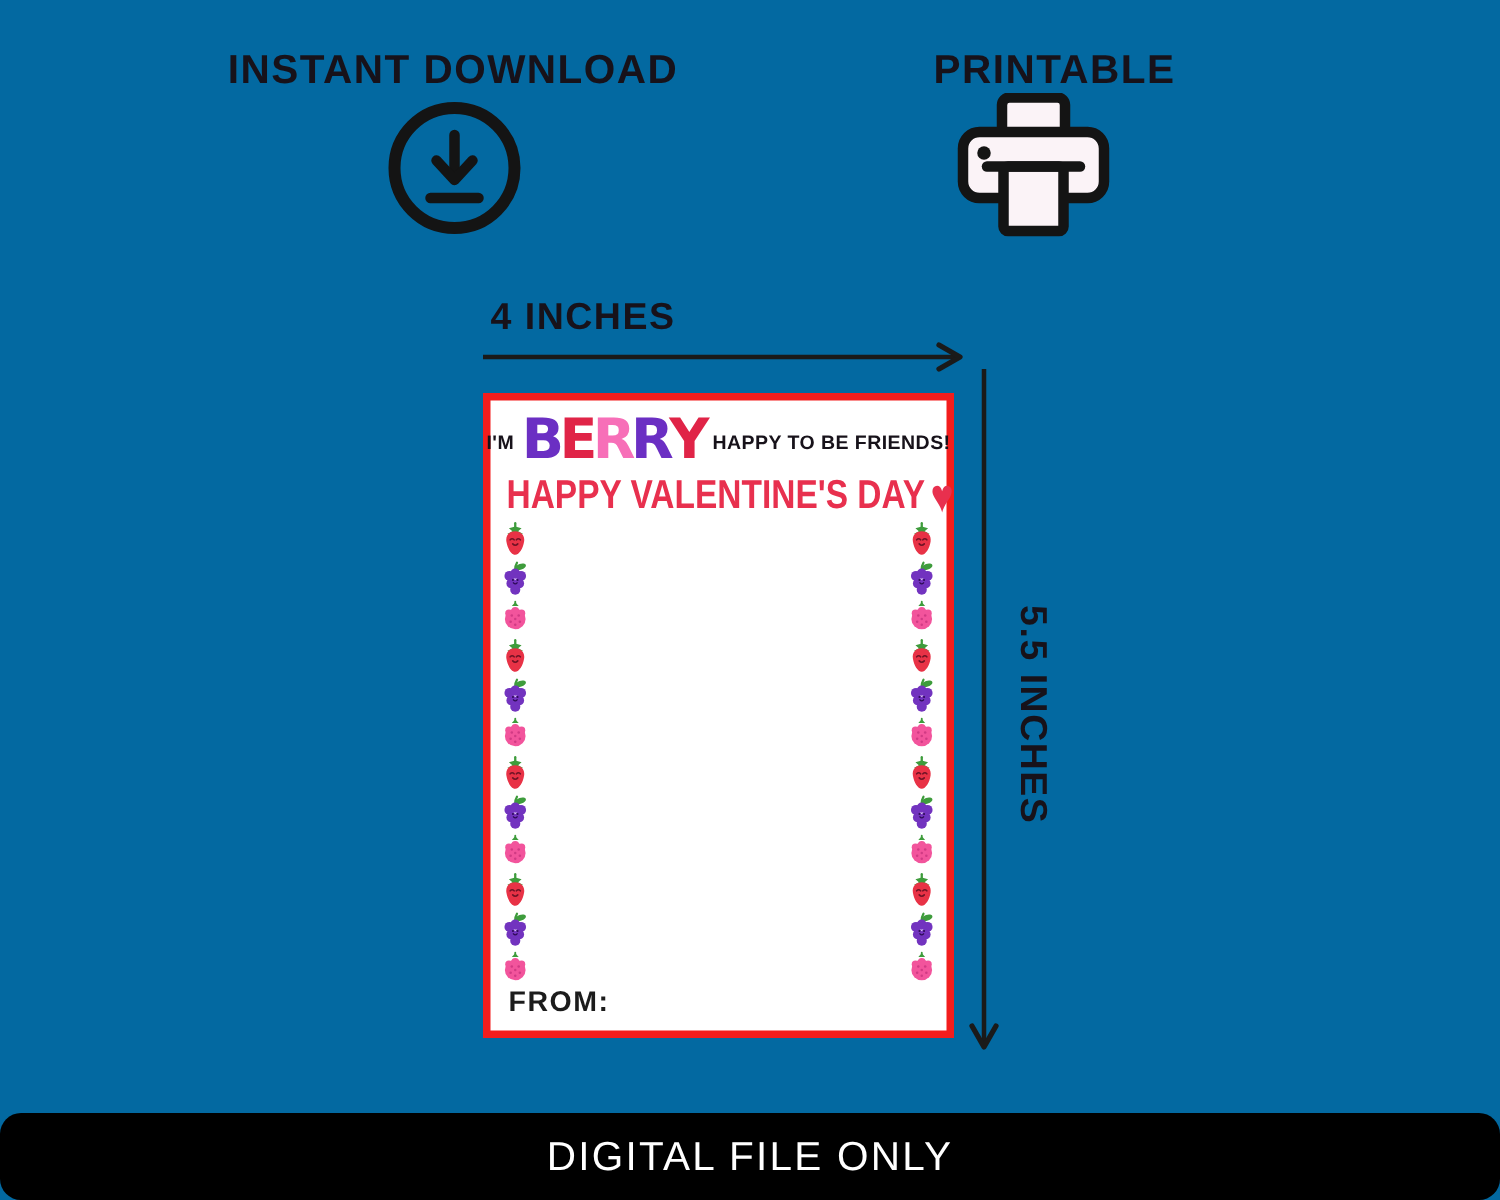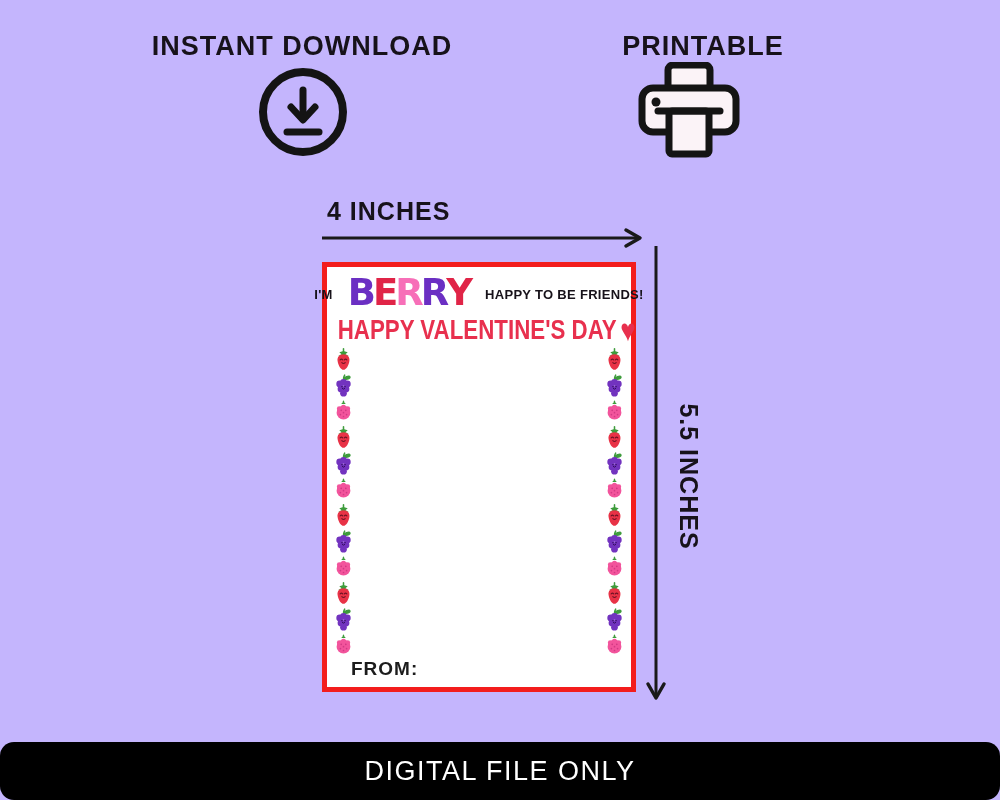--- a/index.html
+++ b/index.html
@@ -1,18 +1,18 @@
 <!DOCTYPE html>
 <html><head>
 <meta charset="utf-8">
 <style>
   html,body{margin:0;padding:0;}
   .canvas{
     position:relative;width:1000px;height:800px;overflow:hidden;
-    background:#c4b5fd;
+    background:#0369a1;
     font-family:"Liberation Sans",sans-serif;
     color:#17121A;
   }
   .badge-label{
     position:absolute;top:31px;text-align:center;
     font-size:27px;font-weight:600;letter-spacing:1px;color:#17121A;
   }
   .badge-label.left{left:52px;width:500px;}
   .badge-label.right{left:503px;width:400px;}
   .dl-icon{position:absolute;left:257px;top:66px;width:92px;height:92px;}
@@ -26,21 +26,21 @@
     transform:rotate(90deg);transform-origin:center;
   }
   .arrow-h{position:absolute;left:320px;top:226px;width:330px;height:24px;}
   .arrow-v{position:absolute;left:644px;top:242px;width:24px;height:468px;}
 
   .card{
     position:absolute;left:322px;top:262px;width:314px;height:430px;
     box-sizing:border-box;border:5px solid #F31D1D;background:#FFFFFF;
   }
   .greeting-line{
-    margin-top:9px;display:flex;align-items:center;justify-content:center;gap:15px;
+    margin-top:9px;display:flex;align-items:center;justify-content:center;gap:5px;
   }
   .greeting-prefix,.greeting-suffix{
     font-size:13px;font-weight:800;letter-spacing:0.3px;color:#17121A;white-space:nowrap;
   }
   .berry-word{display:flex;align-items:center;font-family:"DejaVu Sans",sans-serif;}
   .berry-letter{
     font-size:37px;font-weight:800;line-height:1;letter-spacing:-3px;
     transform:translateY(-2px);
   }
   .headline{
@@ -49,21 +49,21 @@
     transform:scaleX(0.93) scaleY(1.12);transform-origin:center;
   }
   .headline .heart{font-size:28px;vertical-align:-2px;margin-left:4px;}
   .berry-col{
     position:absolute;top:81px;display:flex;flex-direction:column;gap:3px;
   }
   .berry-col.left{left:6px;}
   .berry-col.right{right:6px;}
   .berry{width:21px;height:23px;display:block;}
   .from-label{
-    position:absolute;left:24px;bottom:7px;
+    position:absolute;left:12px;bottom:7px;
     font-size:19px;font-weight:600;letter-spacing:1px;color:#1C1C1C;
   }
   .footer-bar{
     position:absolute;left:0;top:742px;width:1000px;height:58px;background:#000000;
     display:flex;align-items:center;justify-content:center;border-radius:14px;
   }
   .footer-label{
     color:#FFFFFF;font-size:27px;font-weight:400;letter-spacing:1.5px;
   }
   .sym-defs{position:absolute;width:0;height:0;overflow:hidden;}

